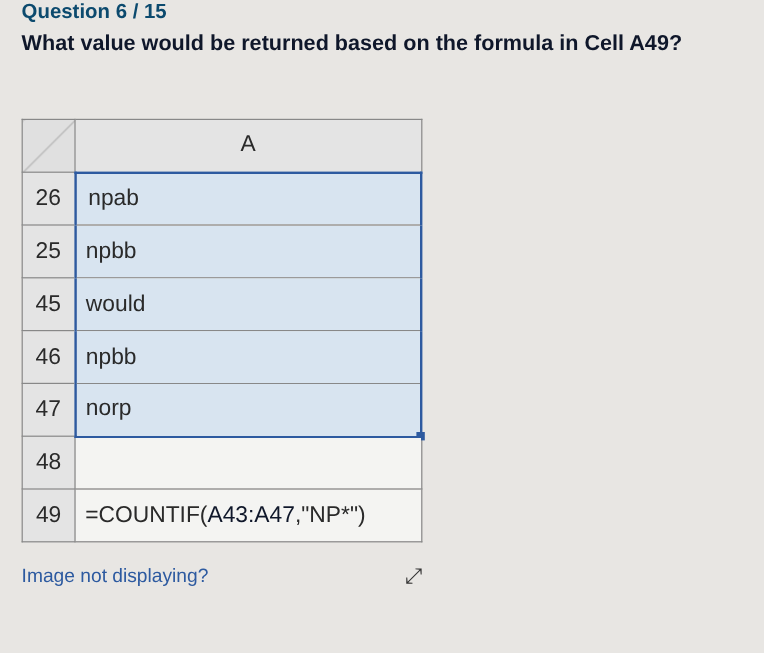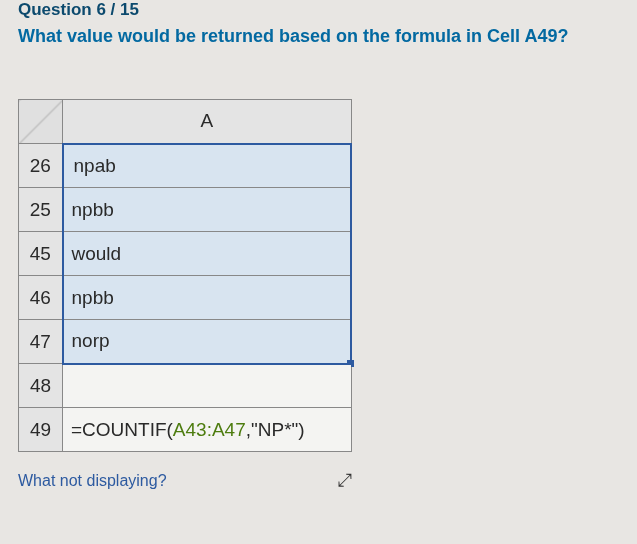--- a/index.html
+++ b/index.html
@@ -18,21 +18,21 @@
     }
     .question-num {
       font-size: 17px;
       font-weight: bold;
       color: #0c4a6e;
       margin-bottom: 6px;
     }
     .question-text {
       font-size: 18px;
       font-weight: bold;
-      color: #0369a1;
+      color: #0f172a;
       margin-bottom: 52px;
     }
     .sheet {
       border-collapse: collapse;
       width: 334px;
     }
     .sheet th, .sheet td {
       border: 1px solid #888;
       height: 44px;
       font-size: 19px;
@@ -72,21 +72,21 @@
       bottom: -4px;
       width: 7px;
       height: 7px;
       background: #2d5aa0;
     }
     .formula-cell {
       border: 1px solid #555;
       font-size: 18px;
       white-space: nowrap;
     }
-    .formula-range { color: #4d7c0f; }
+    .formula-range { color: #0f172a; }
     .footer {
       margin-top: 18px;
       width: 334px;
       display: flex;
       justify-content: space-between;
       align-items: center;
     }
     .img-link {
       font-size: 16px;
       color: #2d5aa0;
@@ -139,15 +139,15 @@
     <tr>
       <td class="row-head">49</td>
       <td class="cell formula-cell">
         <span>=COUNTIF(</span><span class="formula-range">A43:A47</span><span>,"NP*")</span>
       </td>
     </tr>
   </tbody>
 </table>
 
 <div class="footer">
-  <span class="img-link">What not displaying?</span>
+  <span class="img-link">Image not displaying?</span>
   <span class="expand-icon">⤢</span>
 </div>
 
 </body></html>

